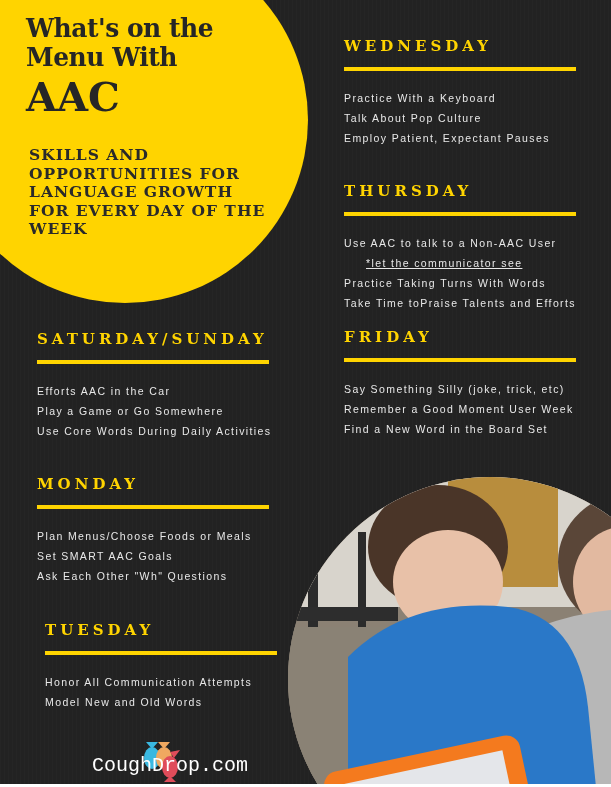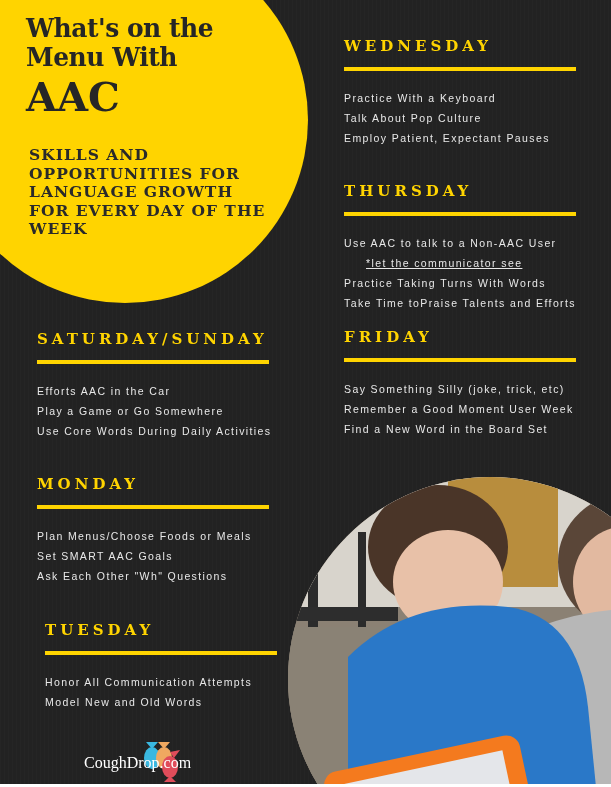--- a/index.html
+++ b/index.html
@@ -41,22 +41,22 @@
   .day li.indent { padding-left:22px;text-decoration:underline; }
   .photo-circle {
     position:absolute; left:288px; top:477px; width:404px; height:404px; border-radius:50%;
     overflow:hidden; background:#8a7f72;
   }
   .logo {
     position:absolute; left:84px; top:742px; height:40px; width:150px;
   }
   .logo .candy { position:absolute; }
   .logo-text {
-    position:absolute; left:0; top:12px; color:#ffffff; font-size:16px;
-    font-family:Liberation Serif, serif;
+    position:absolute; left:8px; top:12px; color:#ffffff; font-size:20px;
+    font-family:Liberation Mono, monospace;
   }
 </style>
 </head>
 <body>
 
 <div id="poster">
   <div class="yellow-circle"></div>
 
   <div class="title">
     <span class="t1">What's on the</span>

